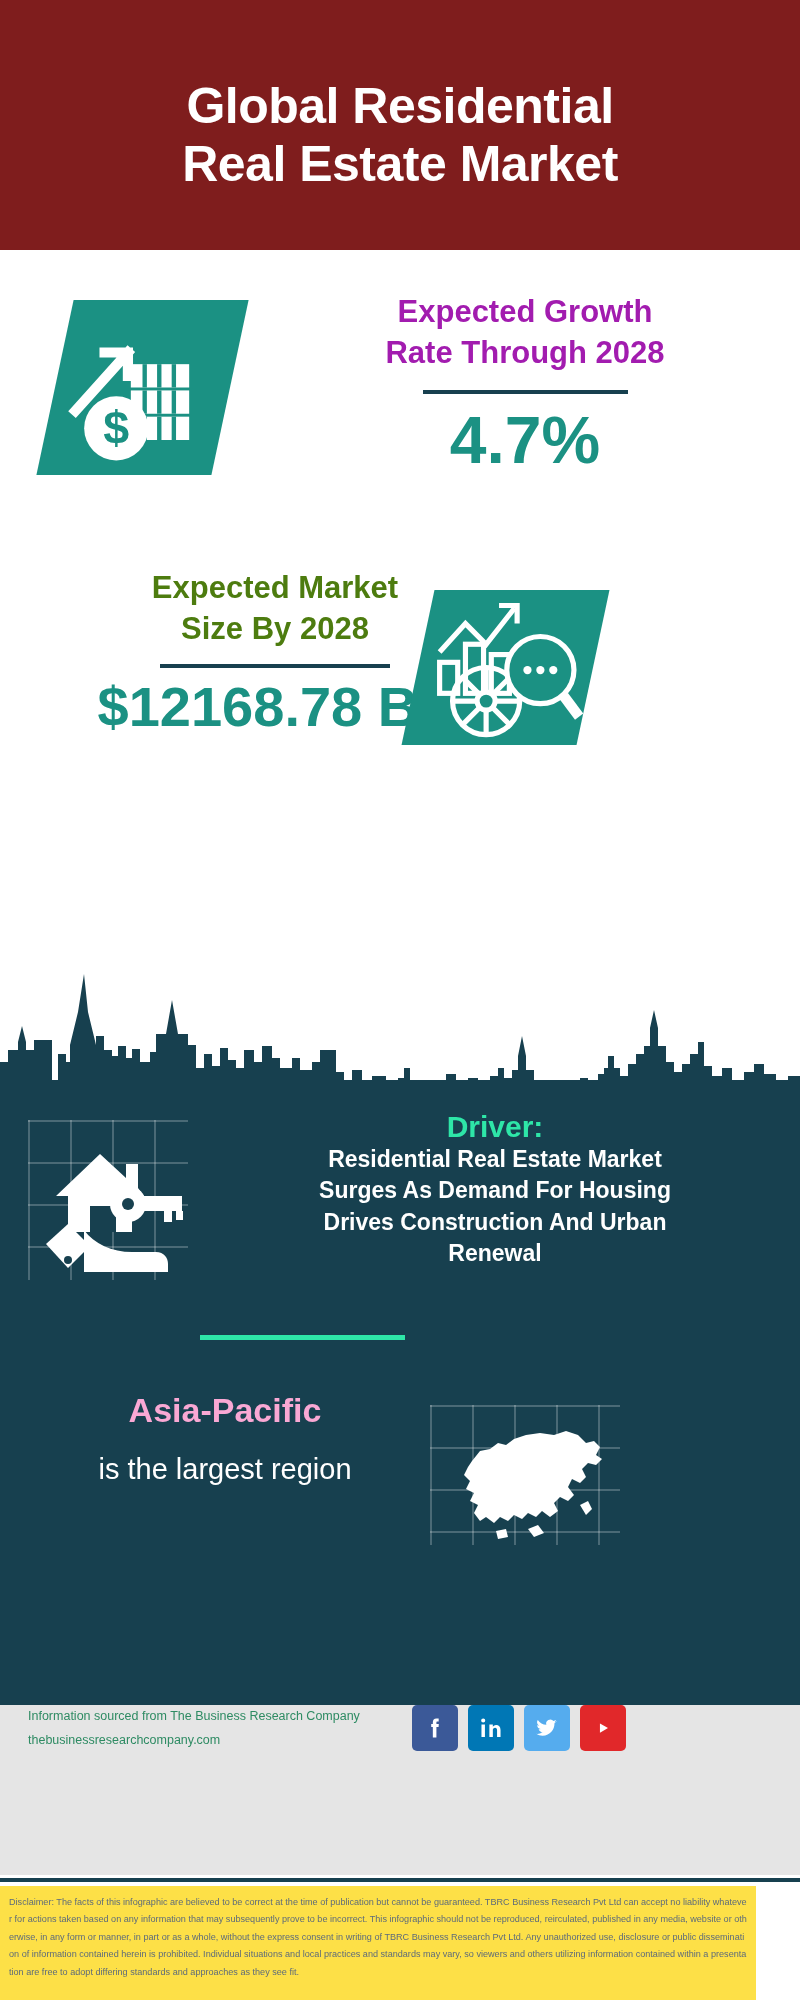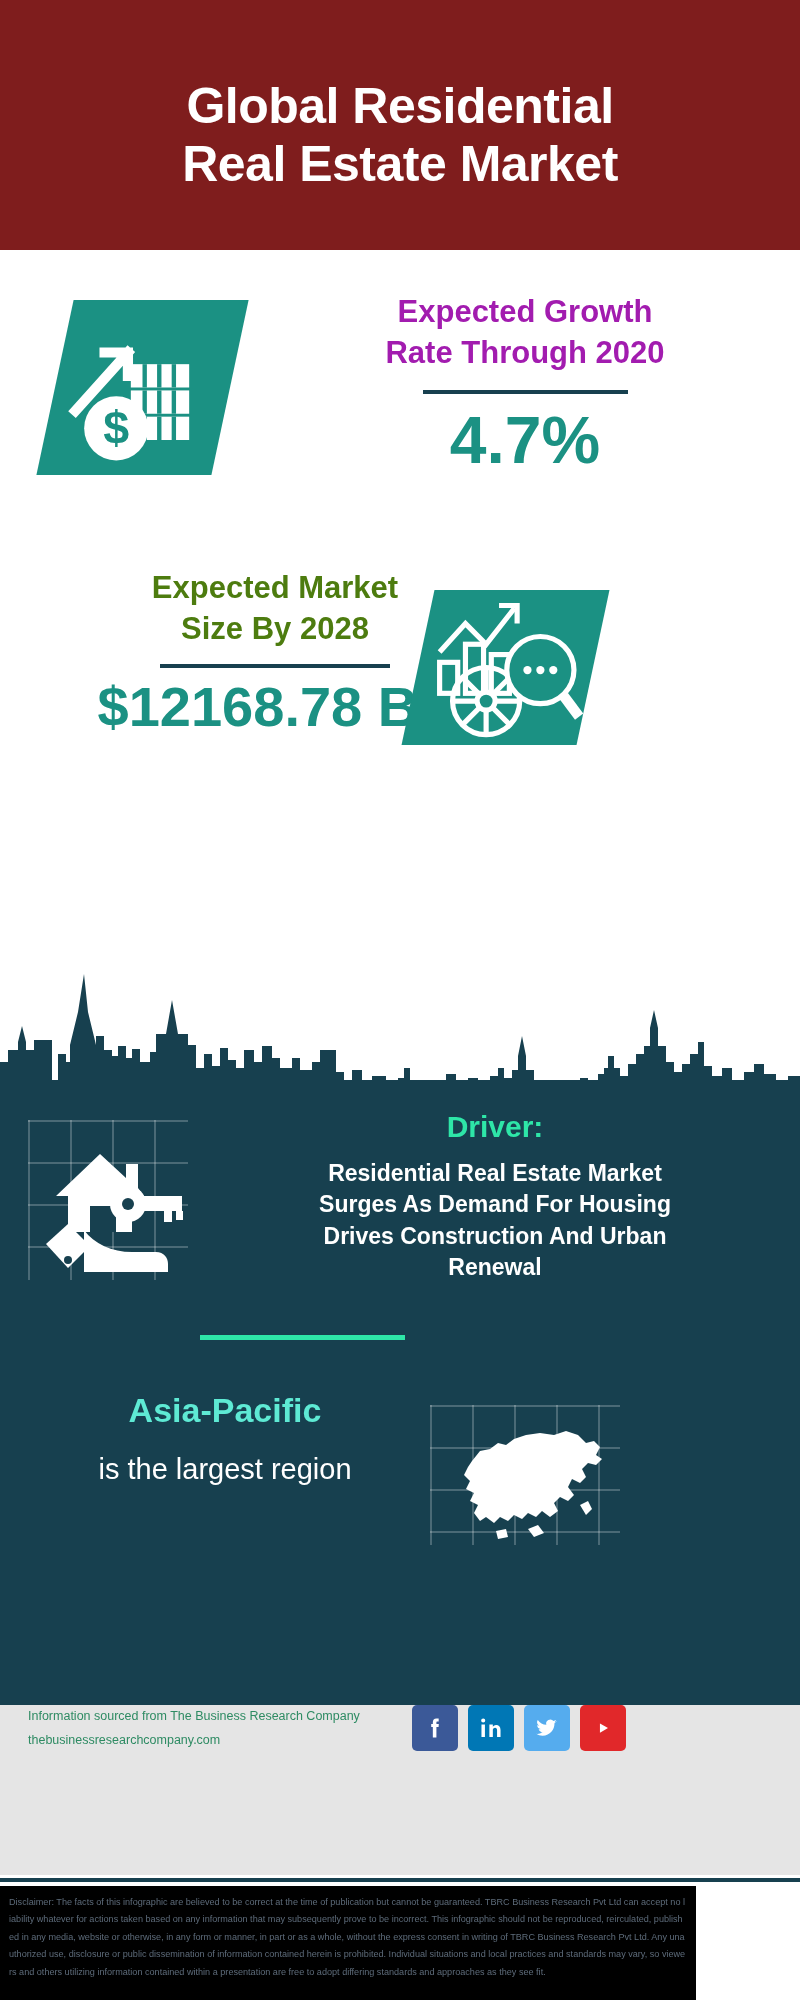--- a/index.html
+++ b/index.html
@@ -86,30 +86,30 @@
   .grid-bg {
     position:absolute; inset:0;
     background-image:
       linear-gradient(to right, rgba(255,255,255,.22) 2px, transparent 2px),
       linear-gradient(to bottom, rgba(255,255,255,.22) 2px, transparent 2px);
     background-size:42px 42px;
   }
   .driver-icon svg, .map-icon svg { position:relative; width:100%; height:100%; }
 
   .driver-text { position:absolute; left:205px; top:30px; width:580px; text-align:center; }
-  .driver-title { color:#2ee6a8; font-size:30px; font-weight:bold; margin-bottom:14px; }
+  .driver-title { color:#2ee6a8; font-size:30px; font-weight:bold; }
   .driver-body { color:#ffffff; font-size:23px; font-weight:bold; line-height:1.36; }
 
   .rule-mint {
     position:absolute; left:200px; top:255px;
     width:205px; height:5px; background:#2ee6a8;
   }
 
   .region-text { position:absolute; left:40px; top:310px; width:370px; text-align:center; }
-  .region-name { color:#5eead4; font-size:34px; font-weight:bold; line-height:1.2; }
+  .region-name { color:#f9a8d4; font-size:34px; font-weight:bold; line-height:1.2; }
   .region-sub { color:#ffffff; font-size:29px; line-height:1.3; margin-top:20px; }
 
   .map-icon { position:absolute; left:430px; top:325px; width:190px; height:140px; }
 
   
   .footer-strip {
     position:absolute; left:0; top:1700px;
     width:800px; height:5px; background:#17404f;
   }
   .footer {
@@ -119,23 +119,23 @@
   }
   .footer-left { padding-left:28px; width:400px; }
   .footer-left div { color:#2e8b63; font-size:12.5px; line-height:1.9; }
   .socials { display:flex; gap:10px; margin-left:12px; }
   .soc { width:46px; height:46px; border-radius:5px; display:flex; align-items:center; justify-content:center; }
   .soc svg { width:26px; height:26px; }
 
   
   .disc-rule { position:absolute; left:0; top:1878px; width:800px; height:4px; background:#17404f; }
   .disclaimer {
-    position:absolute; left:0; top:1886px; width:696px; height:114px;
+    position:absolute; left:0; top:1886px; width:756px; height:114px;
     padding:8px 9px 0 9px;
-    background:#000000;
+    background:#fde047;
   }
   .disclaimer p {
     color:#5d6b7a; font-size:9.1px; line-height:1.92;
     text-align:left; word-break:break-all;
   }
 </style>
 </head>
 <body>
 
 <div class="page">
@@ -166,21 +166,21 @@
             <rect x="70" y="80" width="3" height="16"></rect>
             <rect x="80" y="80" width="3" height="16"></rect>
         </g>
         <circle cx="42" cy="88" r="22" fill="#fff"></circle>
         <text x="42" y="99" font-size="32" font-weight="bold" fill="#1b9183" text-anchor="middle" font-family="Liberation Sans, sans-serif">$</text>
       </svg>
     </div>
 
     <div class="growth-text">
       <div class="label">Expected Growth</div>
-      <div class="label">Rate Through 2020</div>
+      <div class="label">Rate Through 2028</div>
       <div class="rule-dark"></div>
       <div class="big-green">4.7%</div>
     </div>
 
     <div class="ms-text">
       <div class="label">Expected Market</div>
       <div class="label">Size By 2028</div>
       <div class="rule-dark"></div>
       <div class="big-green">$12168.78 Bn</div>
     </div>

